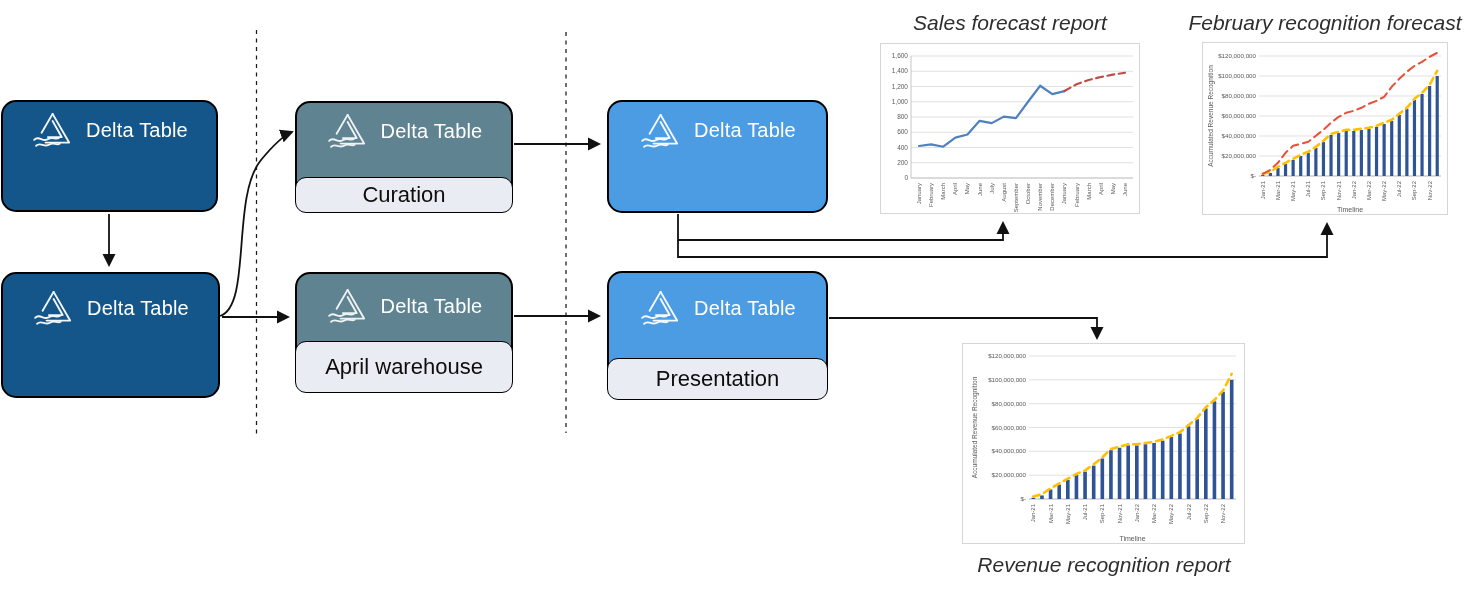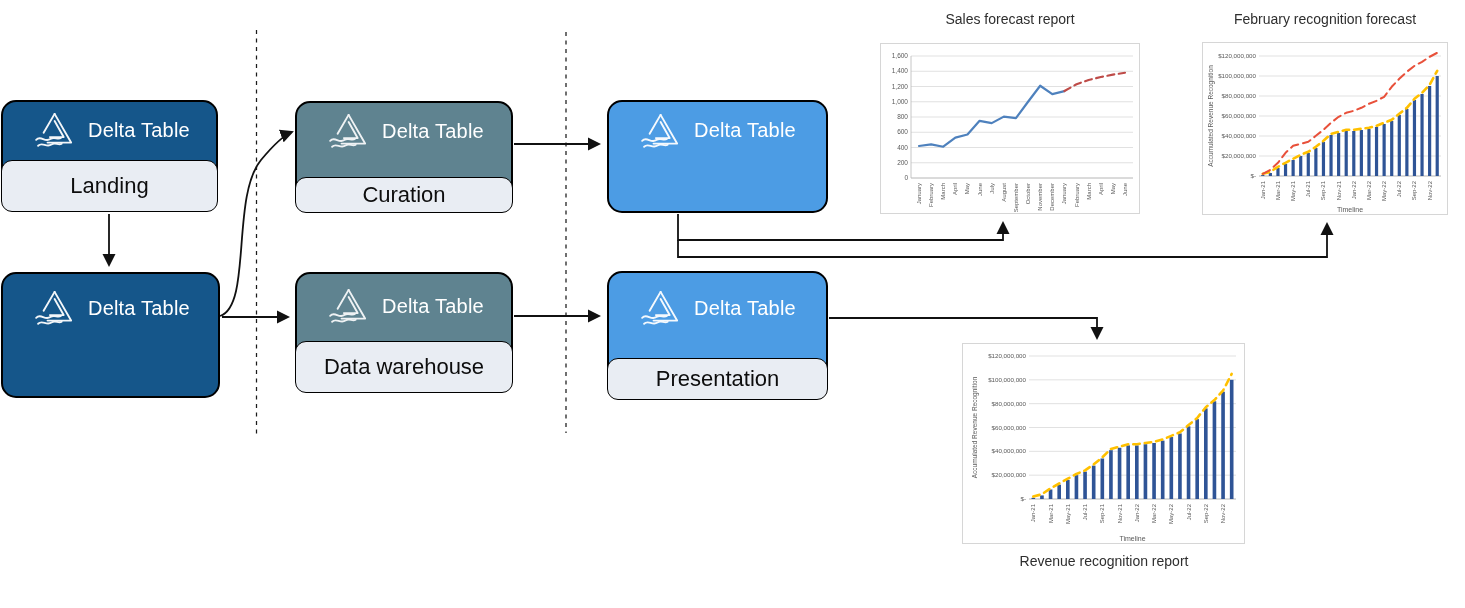--- a/index.html
+++ b/index.html
@@ -2,36 +2,36 @@
 <html><head>
 <meta charset="utf-8">
 <style>
   html,body{margin:0;padding:0;background:#ffffff;}
   body{position:relative;width:1465px;height:608px;overflow:hidden;
        font-family:"Liberation Sans", sans-serif;}
 
   
   .node{position:absolute;z-index:2;}
   .node-bg{position:absolute;inset:0;border:2px solid #000;border-radius:15px;background:var(--c);box-sizing:border-box;}
-  .node-header{position:absolute;top:0;left:0;right:0;display:flex;align-items:center;justify-content:flex-start;gap:11px;padding-left:32px;}
+  .node-header{position:absolute;top:0;left:0;right:0;display:flex;align-items:center;justify-content:center;gap:11px;}
   .node-label{position:absolute;left:0;right:0;bottom:0;background:#E9EDF3;border:1.6px solid #000;
               border-radius:11px;display:flex;align-items:center;justify-content:center;
               font-size:22px;color:#0d0d0d;box-sizing:border-box;}
   .v-dark{--c:#15568A;} .v-teal{--c:#5F8390;} .v-blue{--c:#4C9CE4;}
   .brand{color:#ffffff;font-size:20px;letter-spacing:.2px;}
   .logo{display:flex;align-items:center;}
 
   
   #connectors{position:absolute;left:0;top:0;z-index:3;pointer-events:none;}
   .edge{fill:none;stroke:#111;stroke-width:1.8px;}
   .sep{stroke:#1b1b1b;stroke-width:1.25px;stroke-dasharray:4 4.5;}
 
   
   .chart{position:absolute;z-index:2;border:1px solid #d6d6d6;background:#fff;box-sizing:border-box;}
-  .chart-title{position:absolute;z-index:2;text-align:center;font-size:14px;color:#2e2e2e;}
+  .chart-title{position:absolute;z-index:2;text-align:center;font-size:21px;color:#2e2e2e;font-style:italic;}
   svg text{font-family:"Liberation Sans", sans-serif;}
 </style>
 </head>
 <body>
 
 <svg id="connectors" width="1465" height="608">
   <defs>
     <marker id="ah" viewBox="0 0 10 10" refX="8.5" refY="5" markerWidth="7.5" markerHeight="7.5" orient="auto-start-reverse">
       <path d="M0 0 L10 5 L0 10 z" fill="#111"></path>
     </marker>
@@ -56,21 +56,20 @@
       <svg width="44" height="40" viewBox="0 0 56 50" fill="none" stroke="#fff" stroke-width="2.4" stroke-linecap="round" stroke-linejoin="round" opacity=".95">
         <path d="M27.5 4.5 L48.5 41 H18.5"></path>
           <path d="M27.5 4.5 L13.5 28.5"></path>
         <path d="M27.5 13.5 L39 34 H21.5"></path>
         <path d="M4 37.5 C10 31 15 41.5 22 36.5 C27.5 32.5 31 38 35.5 35"></path>
         <path d="M6.5 45 C12 39.5 17 48 23.5 43.5 C28.5 40 32 45 36.5 42.5"></path>
       </svg>
       </span>
     <span class="brand">Delta Table</span>
   </div>
-  <div class="node-label" style="height:52px">Landing</div>
 </div>
 
 <div class="node v-dark" style="left:1px;top:272px;width:219px;height:126px">
   <div class="node-bg"></div>
   <div class="node-header" style="height:72px">
     <span class="logo">
       <svg width="44" height="40" viewBox="0 0 56 50" fill="none" stroke="#fff" stroke-width="2.4" stroke-linecap="round" stroke-linejoin="round" opacity=".95">
         <path d="M27.5 4.5 L48.5 41 H18.5"></path>
           <path d="M27.5 4.5 L13.5 28.5"></path>
         <path d="M27.5 13.5 L39 34 H21.5"></path>
@@ -106,21 +105,21 @@
       <svg width="44" height="40" viewBox="0 0 56 50" fill="none" stroke="#fff" stroke-width="2.4" stroke-linecap="round" stroke-linejoin="round" opacity=".9">
         <path d="M27.5 4.5 L48.5 41 H18.5"></path>
           <path d="M27.5 4.5 L13.5 28.5"></path>
         <path d="M27.5 13.5 L39 34 H21.5"></path>
         <path d="M4 37.5 C10 31 15 41.5 22 36.5 C27.5 32.5 31 38 35.5 35"></path>
         <path d="M6.5 45 C12 39.5 17 48 23.5 43.5 C28.5 40 32 45 36.5 42.5"></path>
       </svg>
       </span>
     <span class="brand">Delta Table</span>
   </div>
-  <div class="node-label" style="height:52px">Data warehouse</div>
+  <div class="node-label" style="height:52px">April warehouse</div>
 </div>
 
 <div class="node v-blue" style="left:607px;top:100px;width:221px;height:113px">
   <div class="node-bg"></div>
   <div class="node-header" style="height:61px">
     <span class="logo">
       <svg width="44" height="40" viewBox="0 0 56 50" fill="none" stroke="#fff" stroke-width="2.4" stroke-linecap="round" stroke-linejoin="round" opacity=".95">
         <path d="M27.5 4.5 L48.5 41 H18.5"></path>
           <path d="M27.5 4.5 L13.5 28.5"></path>
         <path d="M27.5 13.5 L39 34 H21.5"></path>

